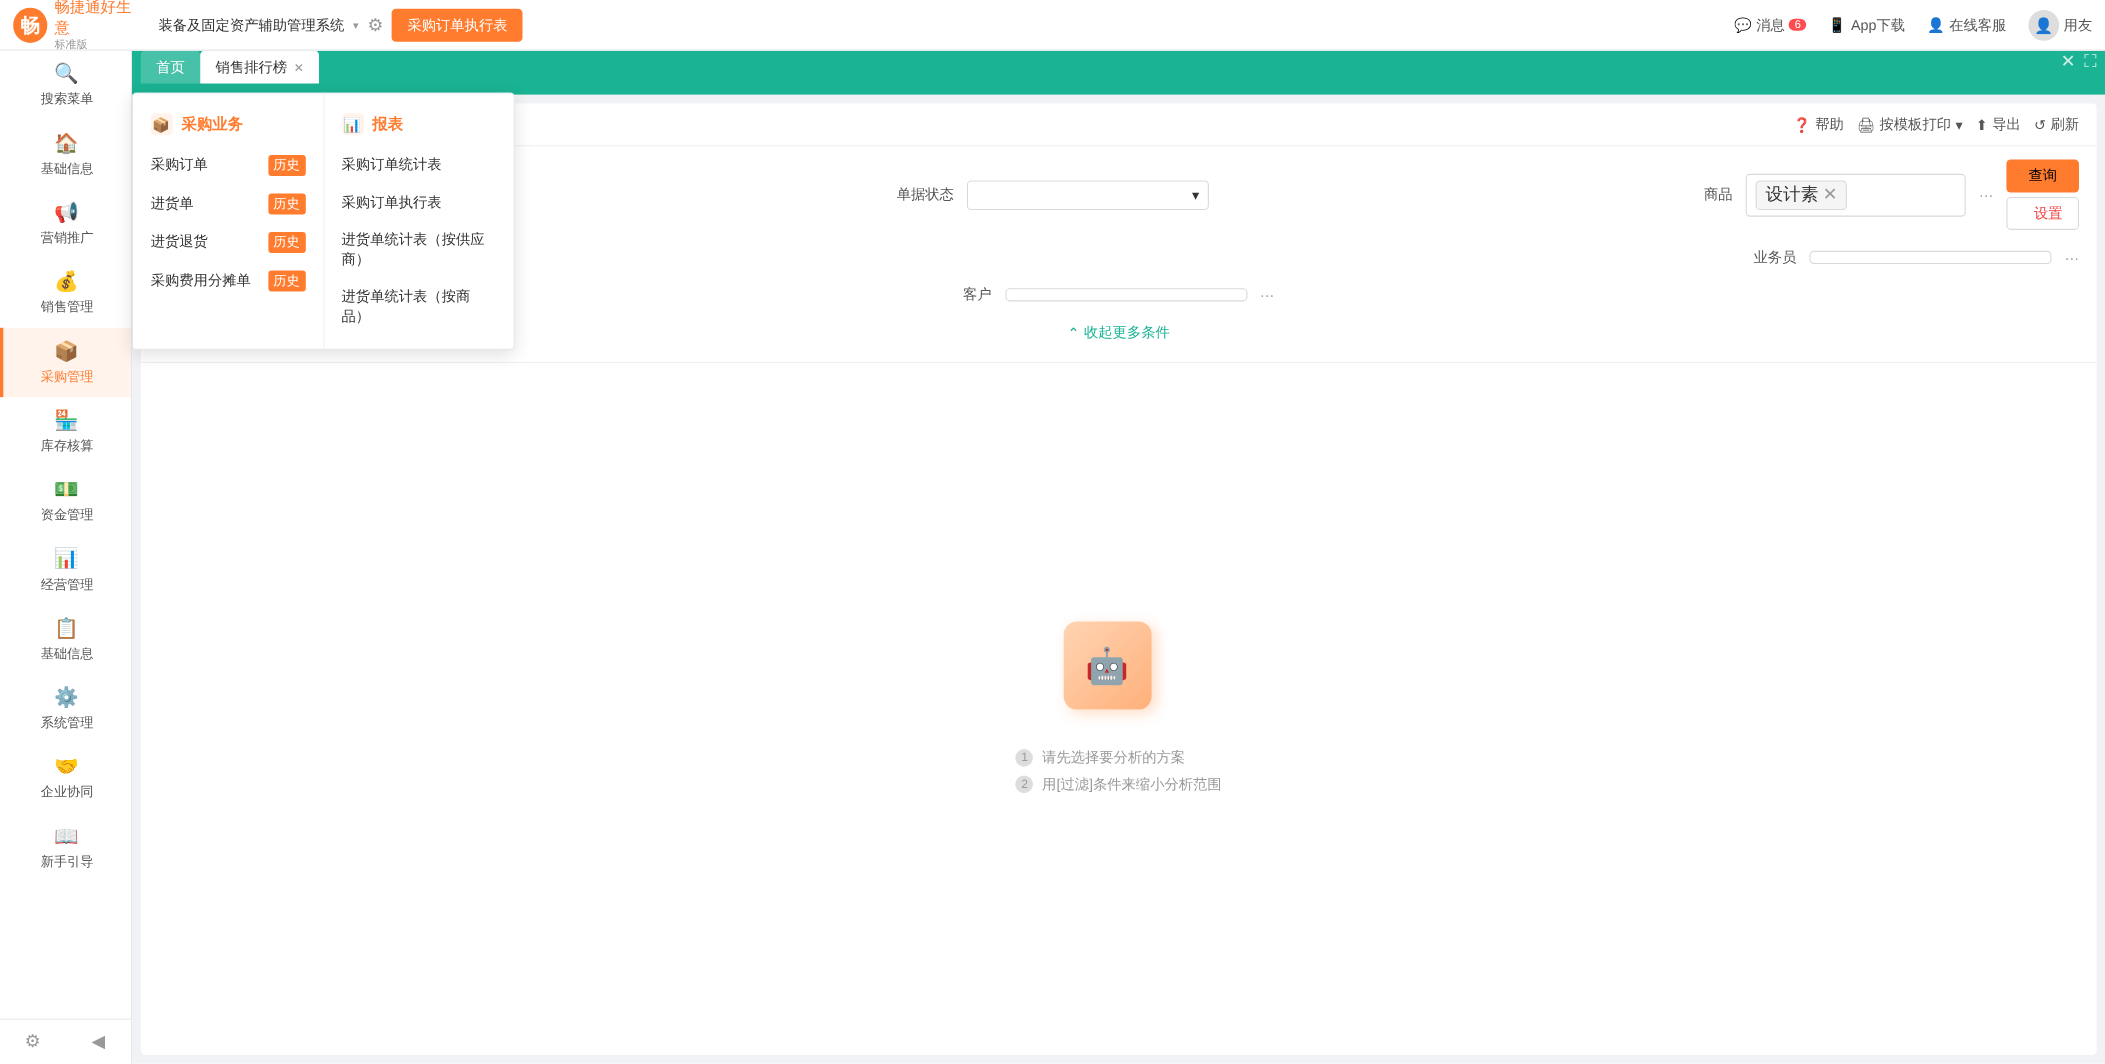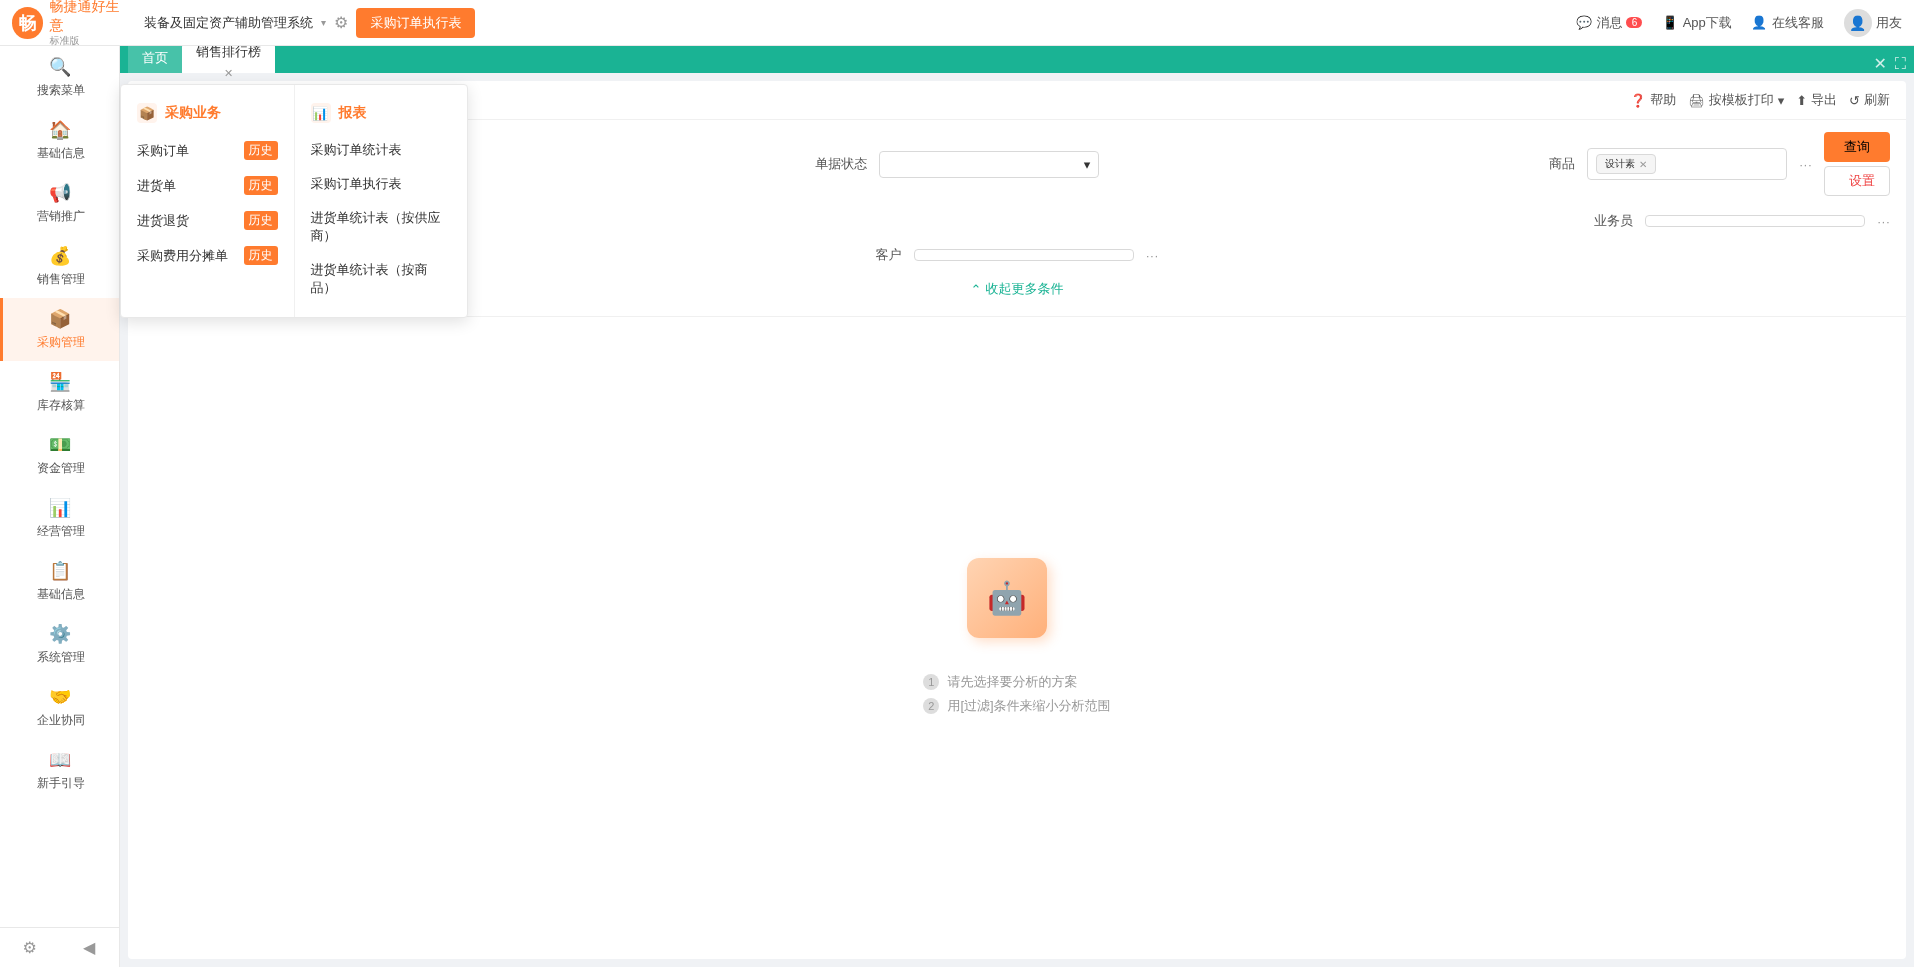--- a/index.html
+++ b/index.html
@@ -123,42 +123,41 @@
       left: 120px;
       right: 0;
       bottom: 0;
       display: flex;
       flex-direction: column;
       background: #f0f2f5;
     }
 
     
     .tabbar {
-      height: 27px;
+      height: 40px;
       background: #1ab394;
       display: flex;
-      align-items: flex-end;
+      align-items: flex-start;
       padding: 0 8px;
     }
     .tab {
       height: 30px;
       padding: 0 14px;
       border-radius: 4px 4px 0 0;
       display: flex; align-items: center; gap: 6px;
       cursor: pointer;
       font-size: 13px;
     }
     .tab.home {
       background: rgba(255,255,255,0.2);
       color: #fff;
     }
     .tab.active {
       background: #fff;
       color: #333;
-      flex-direction: column;
     }
     .tab-close {
       font-size: 11px;
       color: #999;
       cursor: pointer;
     }
     .tabbar-right {
       margin-left: auto;
       display: flex;
       align-items: center;
@@ -220,21 +219,21 @@
       display: flex; align-items: center; justify-content: space-between;
       cursor: pointer;
       background: #fff;
       position: relative;
     }
     .filter-tag {
       background: #f5f5f5;
       border: 1px solid #d9d9d9;
       border-radius: 4px;
       padding: 2px 8px;
-      font-size: 10px;
+      font-size: 16px;
       display: flex; align-items: center; gap: 4px;
     }
     .tag-close { cursor: pointer; color: #999; }
     .time-range {
       display: flex; align-items: center; gap: 6px;
     }
     .time-chip {
       padding: 4px 10px;
       border-radius: 4px;
       font-size: 12px;
@@ -339,21 +338,21 @@
     }
     .dropdown-col-header-icon {
       width: 20px; height: 20px;
       background: #fff3ec;
       border-radius: 4px;
       display: flex; align-items: center; justify-content: center;
       font-size: 13px;
     }
     .dropdown-item {
       display: flex;
-      align-items: center;
+      align-items: flex-start;
       justify-content: space-between;
       padding: 8px 16px;
       cursor: pointer;
       font-size: 13px;
       color: #333;
     }
     .history-badge {
       background: #ff7b2e;
       color: #fff;
       font-size: 12px;

